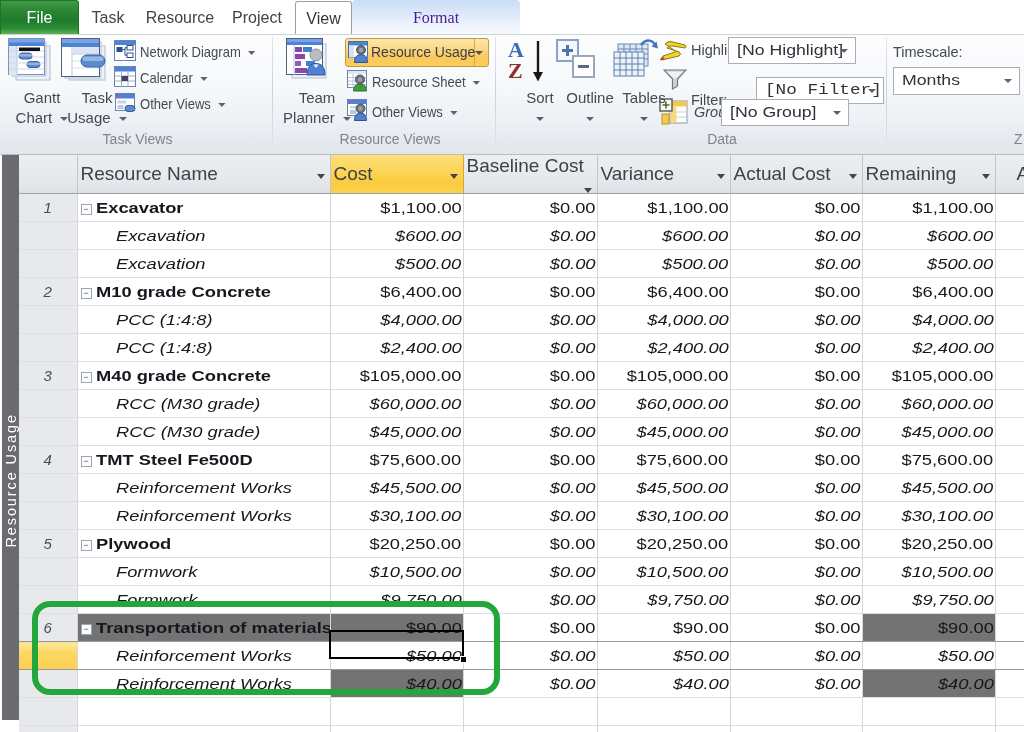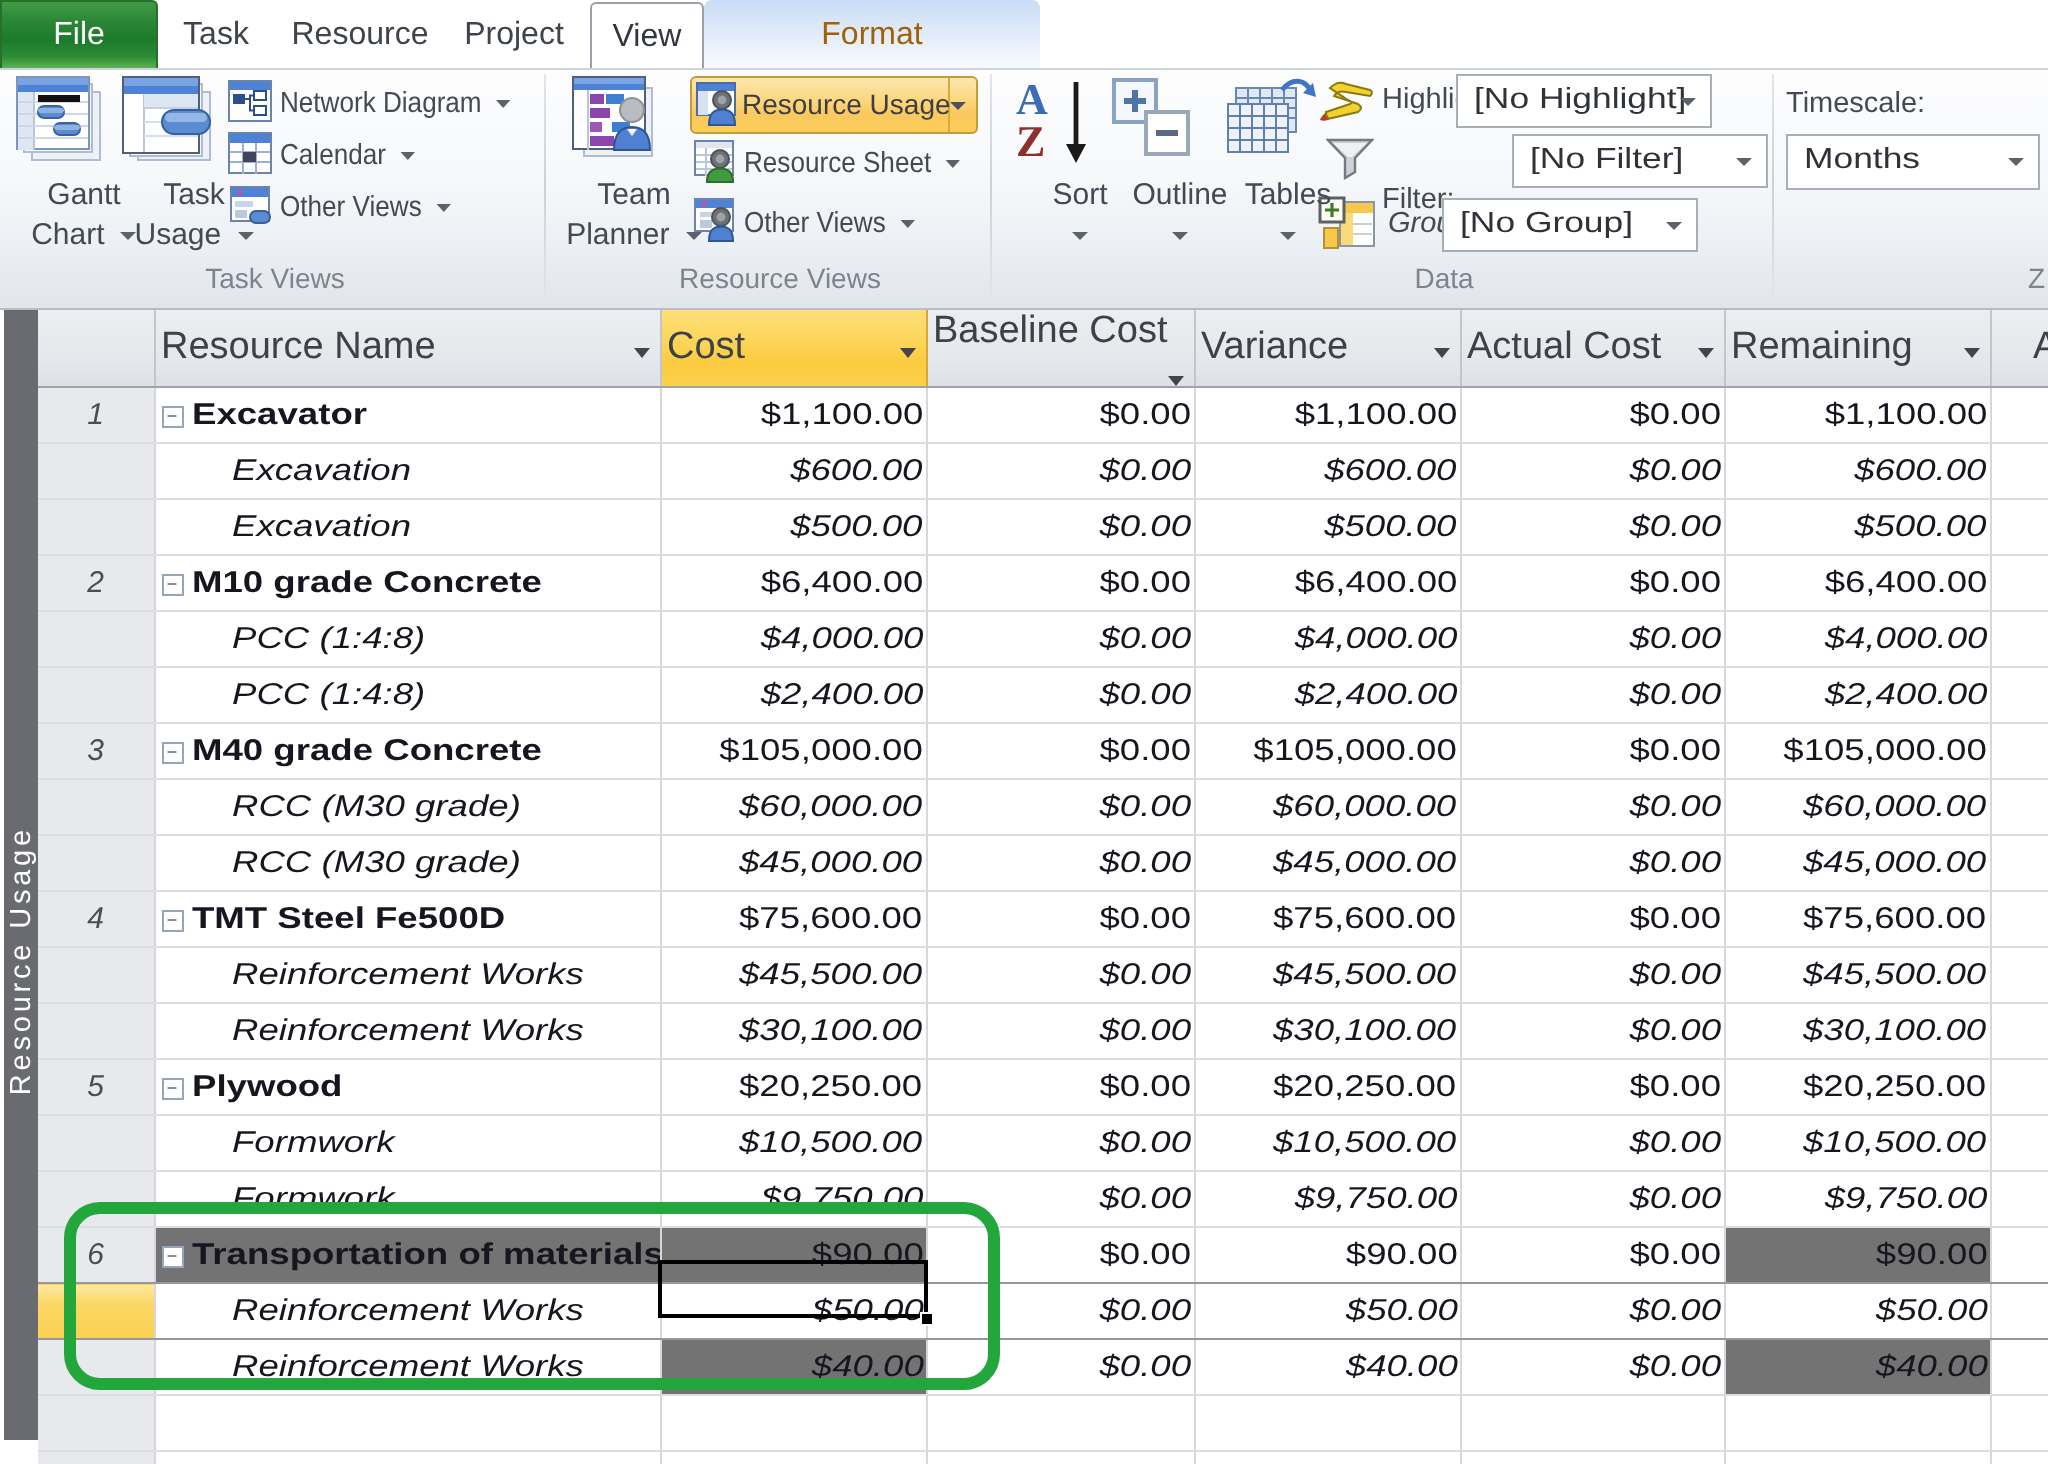--- a/index.html
+++ b/index.html
@@ -60,21 +60,21 @@
 </head>
 <body>
 <div id="app">
 
   <div class="abs" id="tabbar"></div>
   <div class="abs" id="ctxpanel"></div>
   <div class="abs" id="filetab">File</div>
   <div class="abs tab" style="left:84px;width:48px;">Task</div>
   <div class="abs tab" style="left:144px;width:72px;">Resource</div>
   <div class="abs tab" style="left:226px;width:62px;">Project</div>
-  <div class="abs tab" style="left:400px;width:72px;color:#a16207;">Format</div>
+  <div class="abs tab" style="left:400px;width:72px;color:#4c1d95;font-family:Liberation Serif, serif;">Format</div>
   <div class="abs" id="viewtab">View</div>
 
   <div class="abs" id="ribbon"></div>
   <div class="abs gdiv" style="left:272px;"></div>
   <div class="abs gdiv" style="left:495px;"></div>
   <div class="abs gdiv" style="left:886px;"></div>
   <div class="abs glabel" style="left:60px;width:155px;top:131px;">Task Views</div>
   <div class="abs glabel" style="left:300px;width:180px;top:131px;">Resource Views</div>
   <div class="abs glabel" style="left:632px;width:180px;top:131px;">Data</div>
   <div class="abs glabel" style="left:1014px;width:14px;top:131px;text-align:left;">Z</div>
@@ -257,21 +257,21 @@
   <div class="abs biglabel" style="left:504px;top:88px;width:48px;">Sort<br><span class="dar" style="margin-left:0;"></span></div>
   <div class="abs biglabel" style="left:552px;top:88px;width:52px;">Outline<br><span class="dar" style="margin-left:0;"></span></div>
   <div class="abs biglabel" style="left:606px;top:88px;width:52px;">Tables<br><span class="dar" style="margin-left:0;"></span></div>
   <div class="abs smalltext" style="left:691px;top:39px;">Highlight:</div>
   <div class="abs smalltext" style="left:691px;top:69px;margin-top:20px;">Filter:</div>
   <div class="abs smalltext" style="left:694px;top:101px;font-style:italic;">Group by:</div>
   <div class="abs combo" style="left:728px;top:37px;width:126px;height:25px;">
       <span class="tx">[No Highlight]</span>
       <span class="ar"></span>
     </div>
-  <div class="abs combo" style="left:756px;top:67px;width:126px;height:25px;">
+  <div class="abs combo" style="left:756px;top:77px;width:126px;height:25px;font-family:Liberation Mono, monospace;">
       <span class="tx">[No Filter]</span>
       <span class="ar"></span>
     </div>
   <div class="abs combo" style="left:721px;top:99px;width:126px;height:25px;">
       <span class="tx">[No Group]</span>
       <span class="ar"></span>
     </div>
 
   <div class="abs smalltext" style="left:893px;top:41px;">Timescale:</div>
   <div class="abs combo" style="left:893px;top:67px;width:125px;height:26px;">

